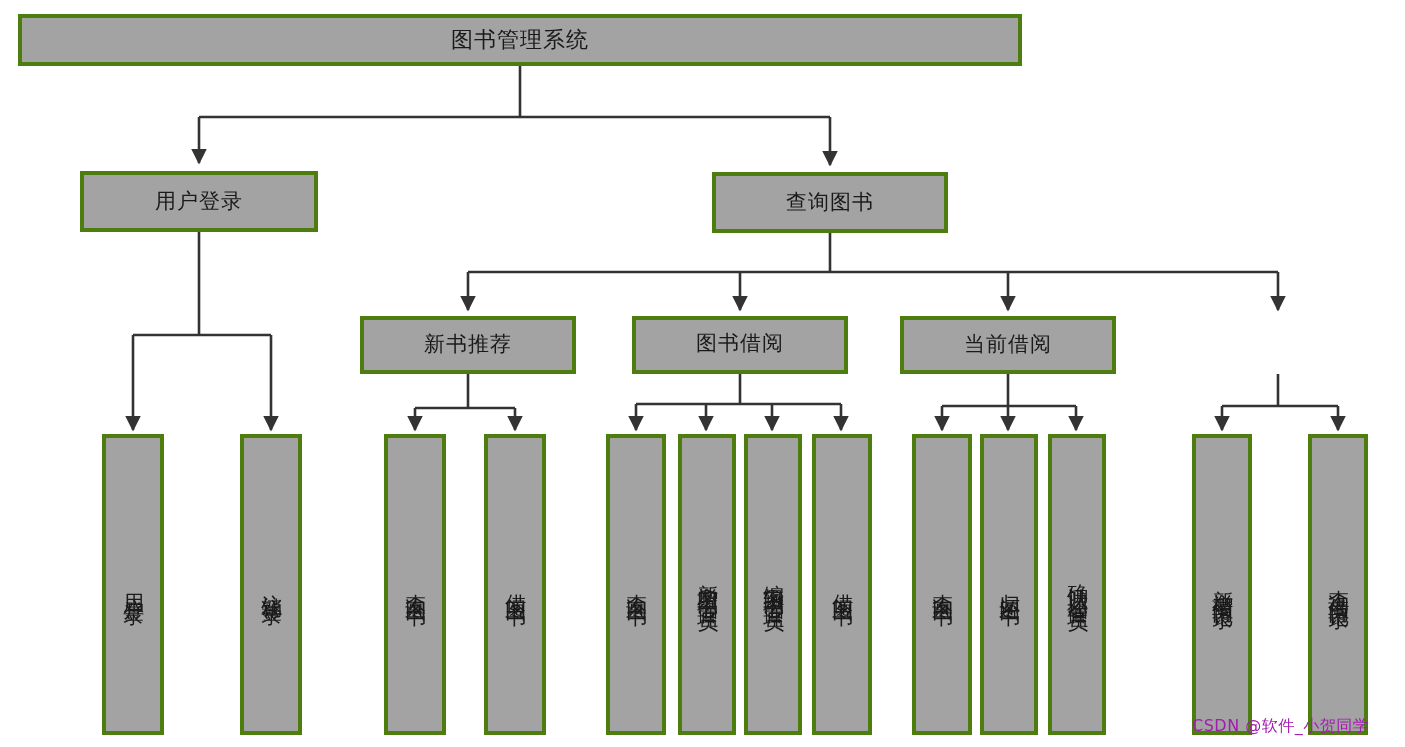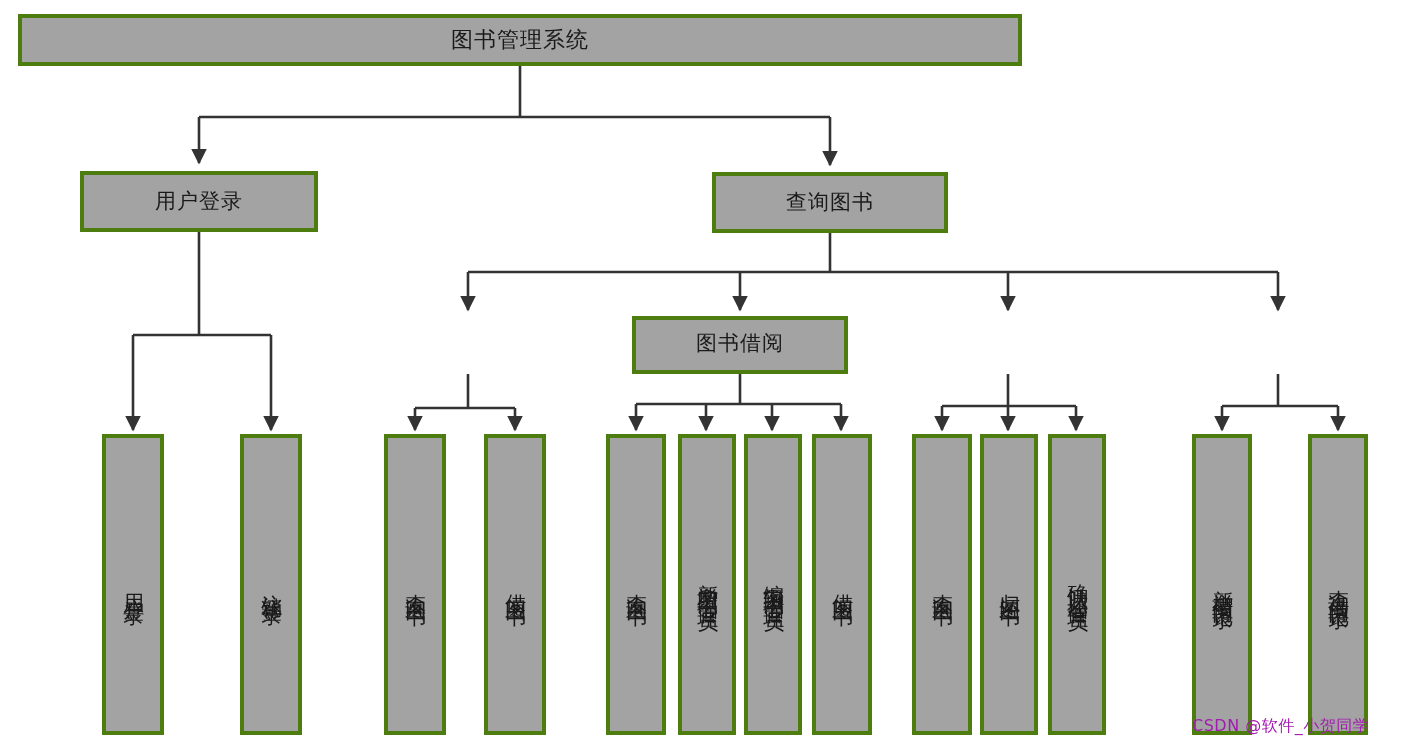--- a/index.html
+++ b/index.html
@@ -107,22 +107,28 @@
     <span class="label">图书管理系统</span>
   </div>
 
   <div class="node h-node" style="left:80px;top:171px;width:238px;height:61px;">
     <span class="label">用户登录</span>
   </div>
   <div class="node h-node" style="left:712px;top:172px;width:236px;height:61px;">
     <span class="label">查询图书</span>
   </div>
 
+  <div class="node h-node" style="left:360px;top:316px;width:216px;height:58px;">
+    <span class="label">新书推荐</span>
+  </div>
   <div class="node h-node" style="left:632px;top:316px;width:216px;height:58px;font-family:Liberation Mono, monospace;">
     <span class="label">图书借阅</span>
+  </div>
+  <div class="node h-node" style="left:900px;top:316px;width:216px;height:58px;">
+    <span class="label">当前借阅</span>
   </div>
 
   <div class="node leaf" style="left:102px;top:434px;width:62px;height:301px;">
     <span class="label">用户登录</span>
   </div>
   <div class="node leaf" style="left:240px;top:434px;width:62px;height:301px;">
     <span class="label">注销登录</span>
   </div>
 
   <div class="node leaf" style="left:384px;top:434px;width:62px;height:301px;">

